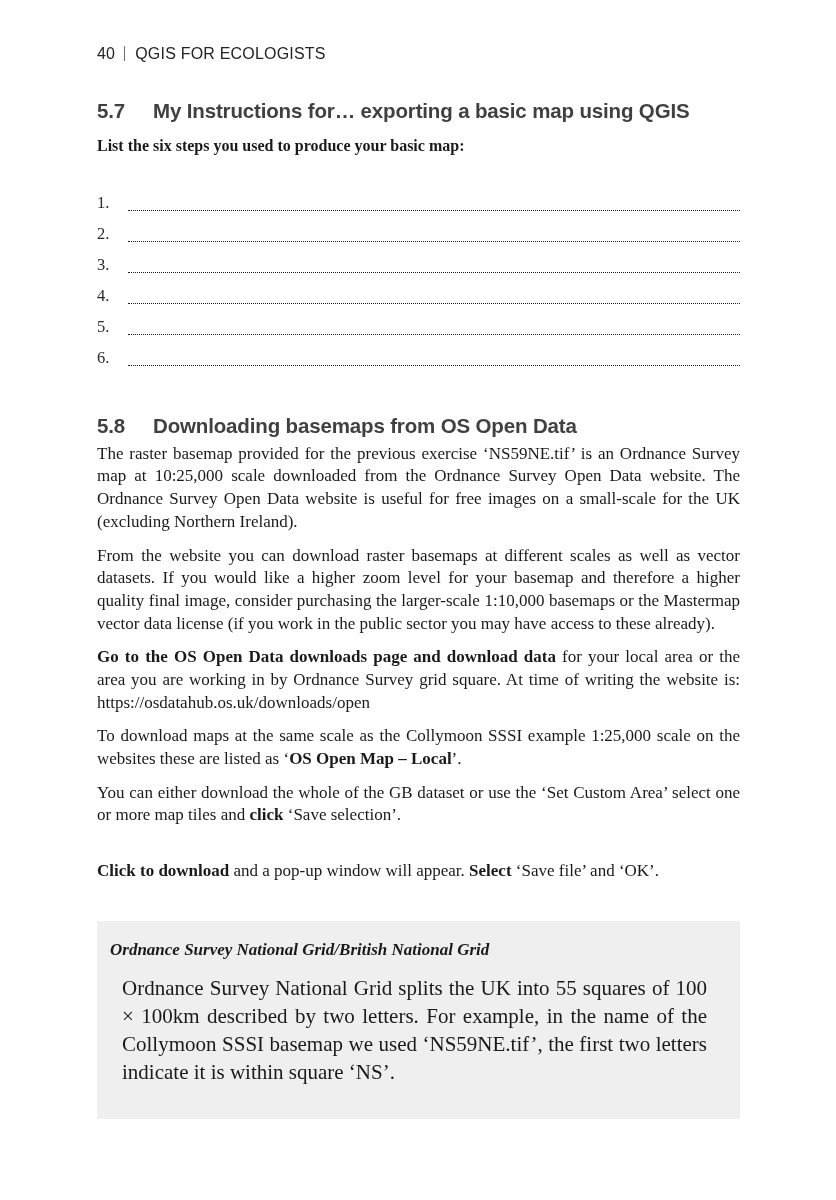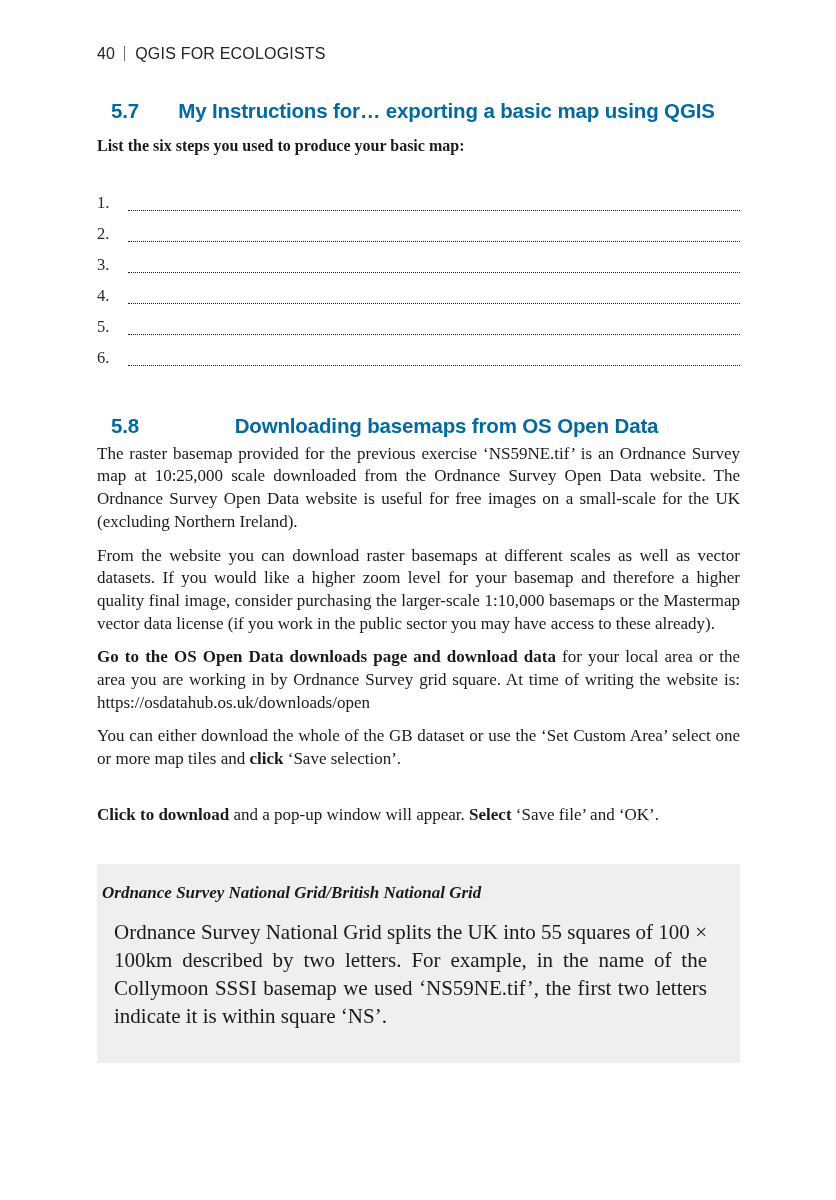--- a/index.html
+++ b/index.html
@@ -45,27 +45,26 @@
     position: relative;
     top: 2px;
   }
   .running-header .title { }
 
   
   .section-heading {
     font-family: "Liberation Sans", "DejaVu Sans", sans-serif;
     font-weight: bold;
     font-size: 20.5px;
-    color: #0369a1;
+    color: #404040;
     letter-spacing: -0.15px;
     display: flex;
     align-items: baseline;
     margin: 0 0 13px 0;
     white-space: nowrap;
-    text-align: center;
   }
   .section-heading .num {
     width: 56px;
     flex: 0 0 56px;
   }
   .section-heading .txt { flex: 1 1 auto; }
 
   #heading-58.section-heading {
     margin-top: 41px;
     margin-bottom: 5px;
@@ -111,21 +110,21 @@
     flex: 1 1 auto;
     border-bottom: 1.6px dotted #1f1f1f;
     height: 1px;
     margin-bottom: 7px;
   }
 
   
   .callout {
     background: #efefef;
     margin-top: 38px;
-    padding: 18px 21px 21px 5px;
+    padding: 18px 21px 21px 13px;
     box-sizing: border-box;
   }
   .callout-title {
     font-size: 17px;
     font-weight: bold;
     font-style: italic;
     line-height: 1.3;
     margin: 0 0 13px 0;
   }
   .callout-body {
@@ -186,20 +185,21 @@
     <span class="num">5.8</span>
     <span class="txt">Downloading basemaps from OS Open Data</span>
   </h2>
 
   <p class="body">The raster basemap provided for the previous exercise ‘NS59NE.tif’ is an Ordnance Survey map at 10:25,000 scale downloaded from the Ordnance Survey Open Data website. The Ordnance Survey Open Data website is useful for free images on a small-scale for the UK (excluding Northern Ireland).</p>
 
   <p class="body">From the website you can download raster basemaps at different scales as well as vector datasets. If you would like a higher zoom level for your basemap and therefore a higher quality final image, consider purchasing the larger-scale 1:10,000 basemaps or the Mastermap vector data license (if you work in the public sector you may have access to these already).</p>
 
   <p class="body"><b>Go to the OS Open Data downloads page and download data</b><span> for your local area or the area you are working in by Ordnance Survey grid square. At time of writing the website is: https://osdatahub.os.uk/downloads/open</span></p>
 
+  <p class="body"><span>To download maps at the same scale as the Collymoon SSSI example 1:25,000 scale on the websites these are listed as ‘</span><b>OS Open Map – Local</b><span>’.</span></p>
 
   <p class="body"><span>You can either download the whole of the GB dataset or use the ‘Set Custom Area’ select one or more map tiles and </span><b>click</b><span> ‘Save selection’.</span></p>
 
 
   <div class="spacer-22"></div>
 
   <p class="body last"><b>Click to download</b><span> and a pop-up window will appear. </span><b>Select</b><span> ‘Save file’ and ‘OK’.</span></p>
 
   <div class="callout">
     <p class="callout-title">Ordnance Survey National Grid/British National Grid</p>

